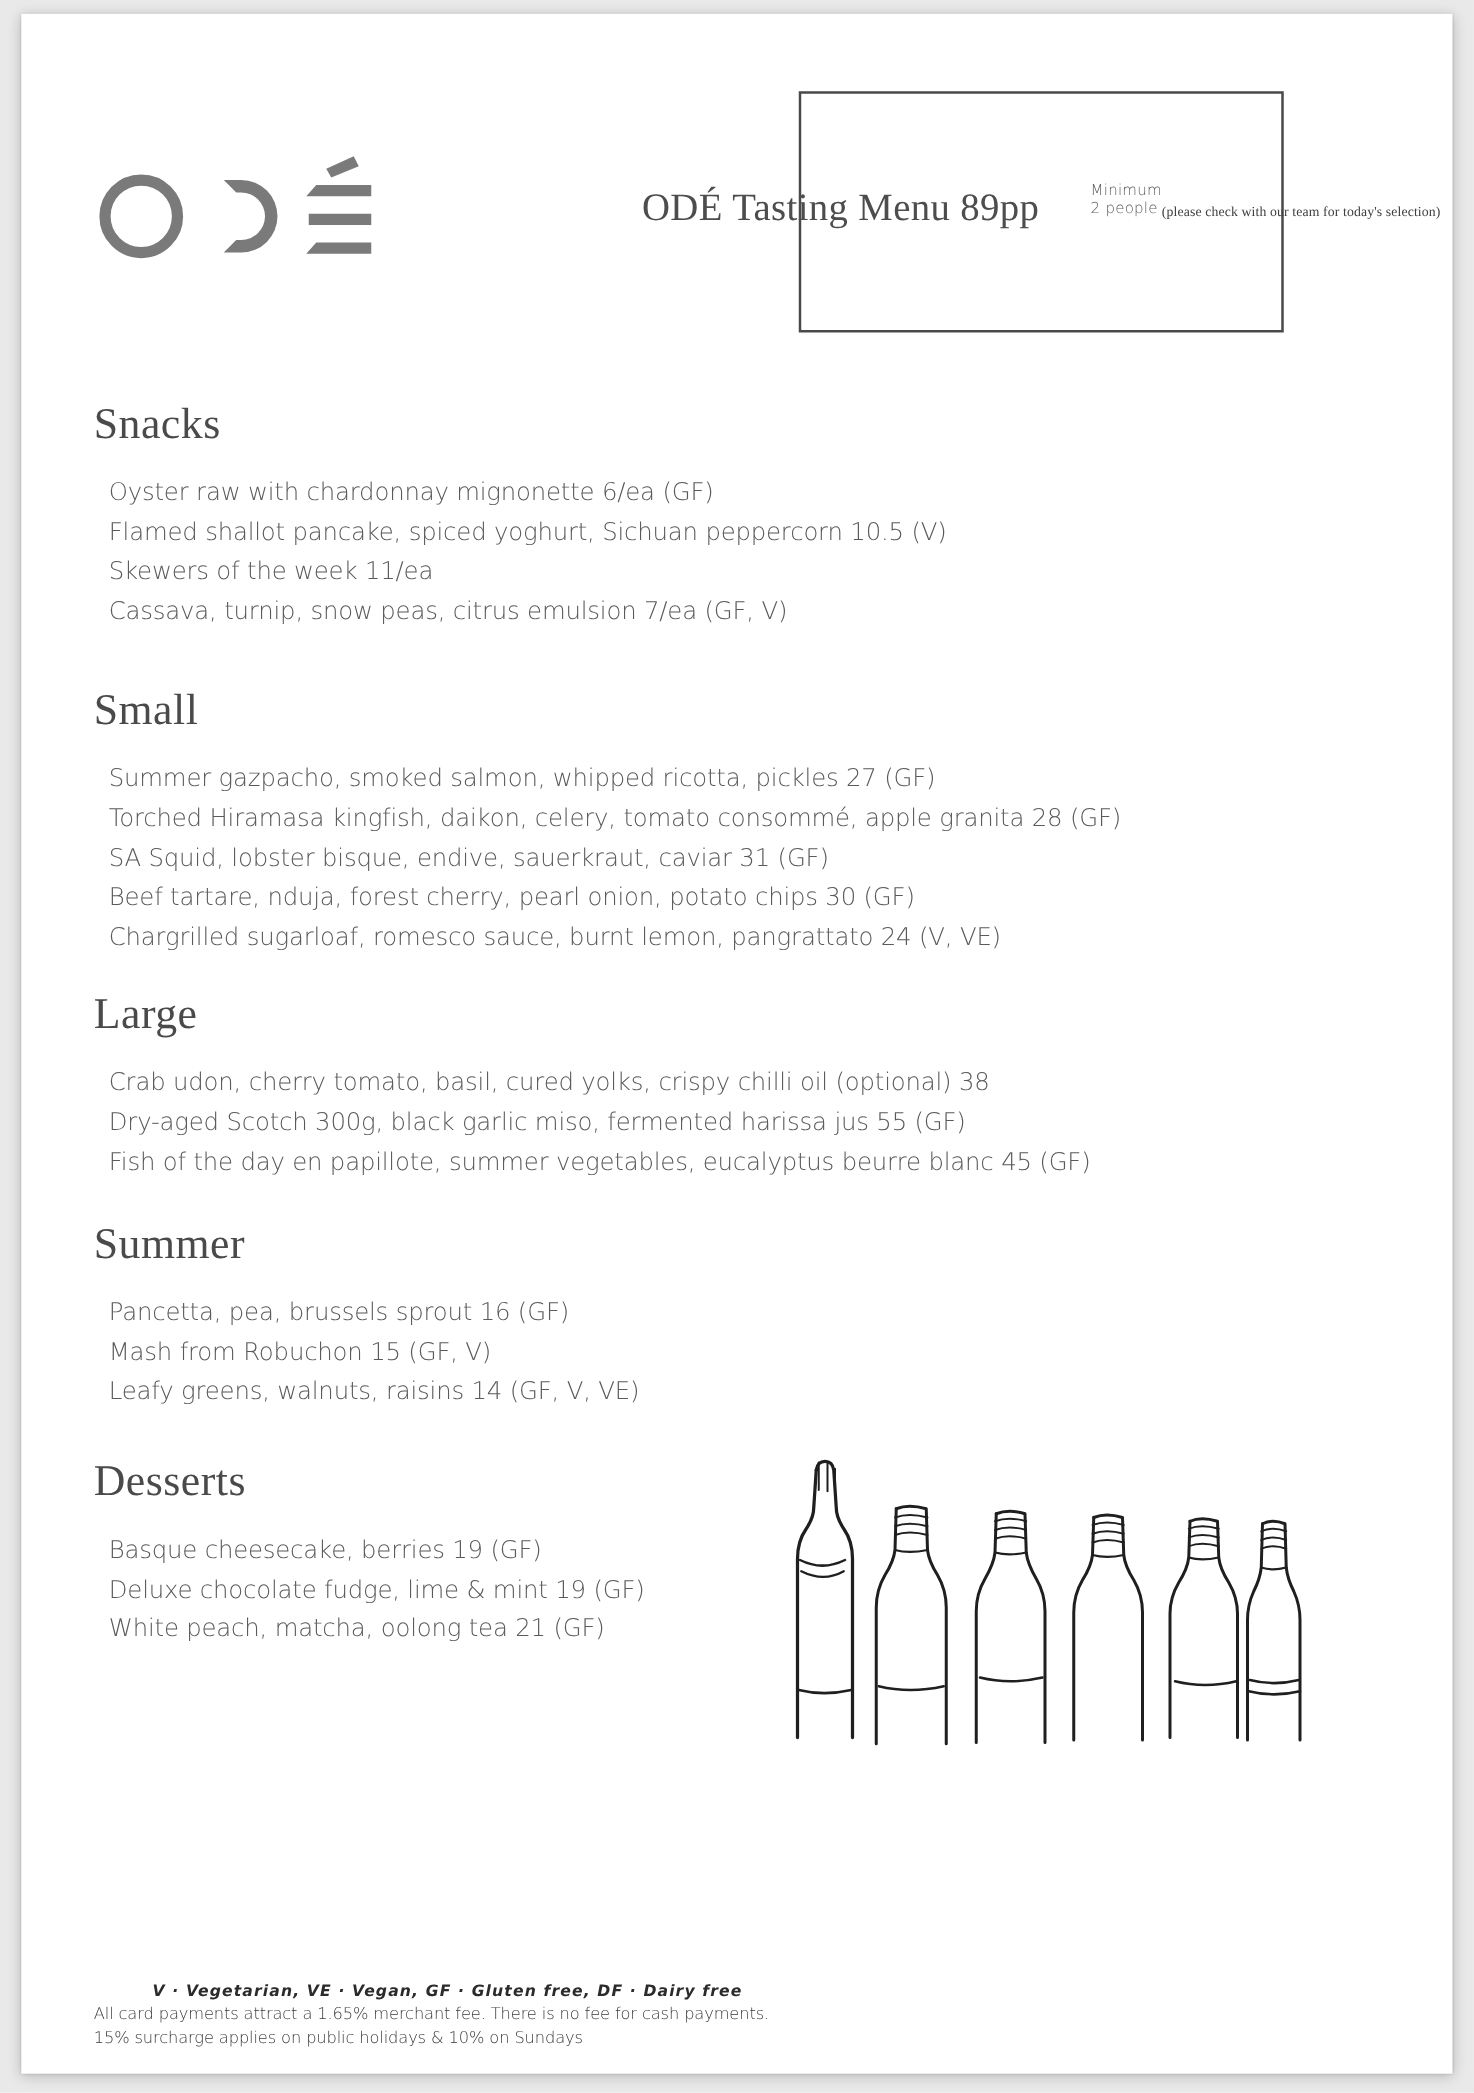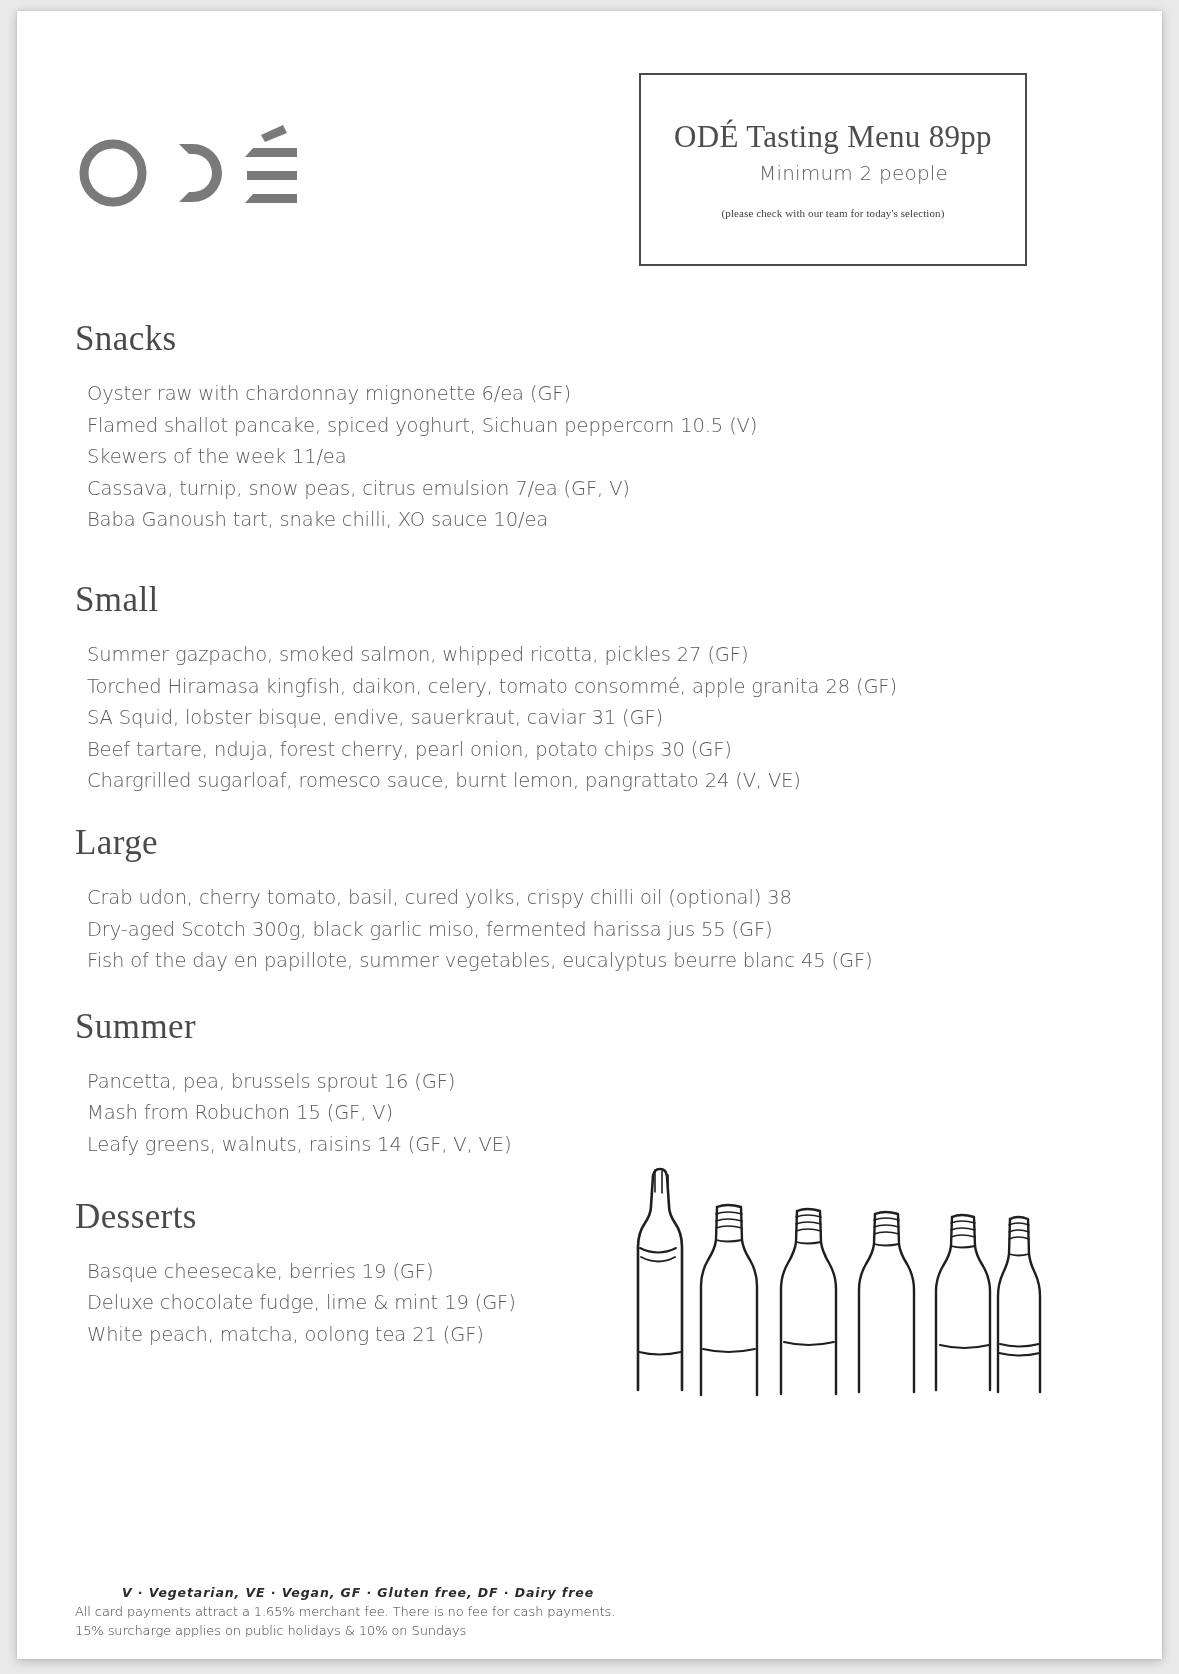--- a/index.html
+++ b/index.html
@@ -42,36 +42,36 @@
 
   .tasting-box {
     position: absolute;
     left: 622px;
     top: 62px;
     width: 388px;
     height: 193px;
     border: 2px solid #4a4a4a;
     box-sizing: border-box;
     display: flex;
-    flex-direction: column;
+    flex-direction: row;
     align-items: center;
     justify-content: center;
   }
   .tasting-title {
     font-family: "Liberation Serif", serif;
     font-size: 31px;
     color: #4d4d4d;
     letter-spacing: 0.3px;
     line-height: 1.1;
     margin-bottom: 6px;
     white-space: nowrap;
   }
   .tasting-sub {
     font-family: "DejaVu Sans", sans-serif;
-    font-size: 20px;
+    font-size: 12px;
     color: #5d5d5d;
     font-weight: 300;
     letter-spacing: 0.2px;
     margin-bottom: 22px;
     margin-left: 41px;
   }
   .tasting-note {
     font-family: "Liberation Serif", serif;
     font-size: 11px;
     color: #3e3e3e;
@@ -182,21 +182,20 @@
 
   <div class="menu-body">
 
     <div class="section" id="sec-snacks">
       <h2 class="section-heading">Snacks</h2>
       <ul class="item-list">
         <li class="menu-item">Oyster raw with chardonnay mignonette 6/ea (GF)</li>
         <li class="menu-item">Flamed shallot pancake, spiced yoghurt, Sichuan peppercorn 10.5 (V)</li>
         <li class="menu-item">Skewers of the week 11/ea</li>
         <li class="menu-item">Cassava, turnip, snow peas, citrus emulsion 7/ea (GF, V)</li>
-        <li class="menu-item">Baba Ganoush tart, snake chilli, XO sauce 10/ea</li>
       </ul>
     </div>
 
     <div class="section" id="sec-small">
       <h2 class="section-heading">Small</h2>
       <ul class="item-list">
         <li class="menu-item">Summer gazpacho, smoked salmon, whipped ricotta, pickles 27 (GF)</li>
         <li class="menu-item">Torched Hiramasa kingfish, daikon, celery, tomato consommé, apple granita 28 (GF)</li>
         <li class="menu-item">SA Squid, lobster bisque, endive, sauerkraut, caviar 31 (GF)</li>
         <li class="menu-item">Beef tartare, nduja, forest cherry, pearl onion, potato chips 30 (GF)</li>

